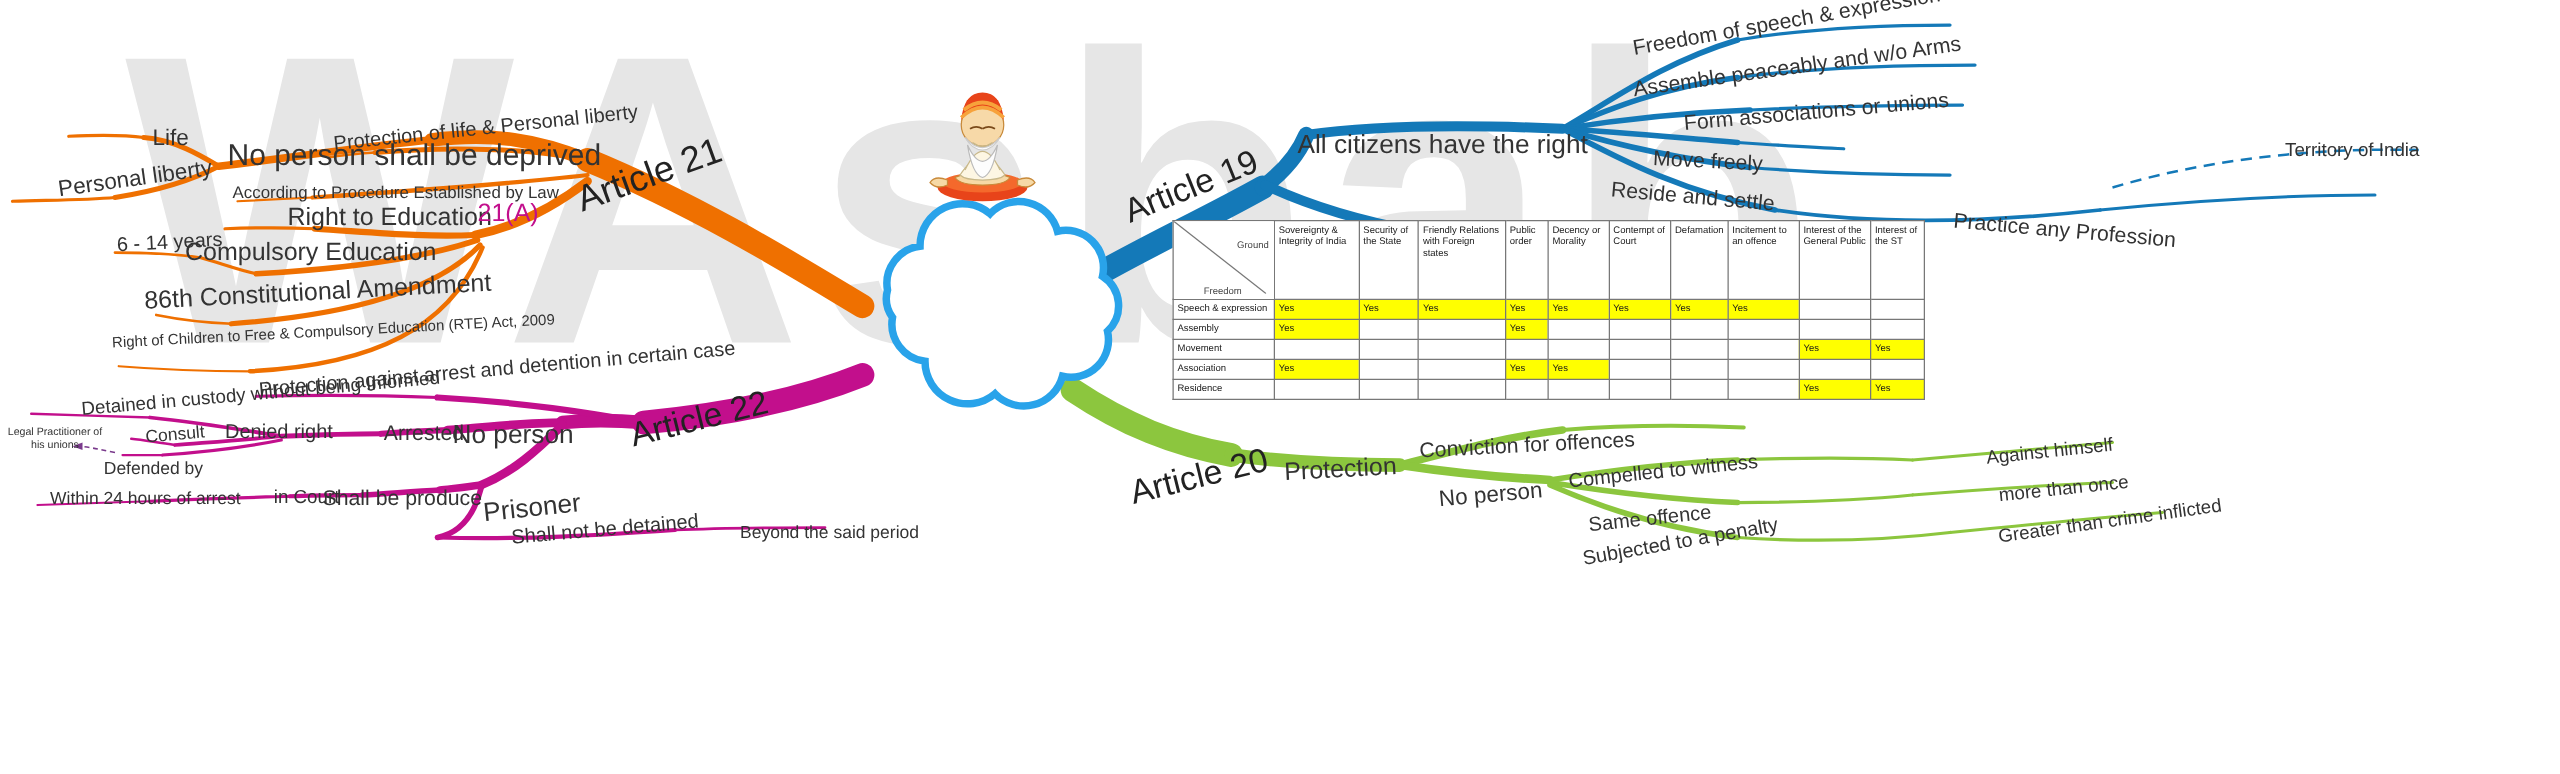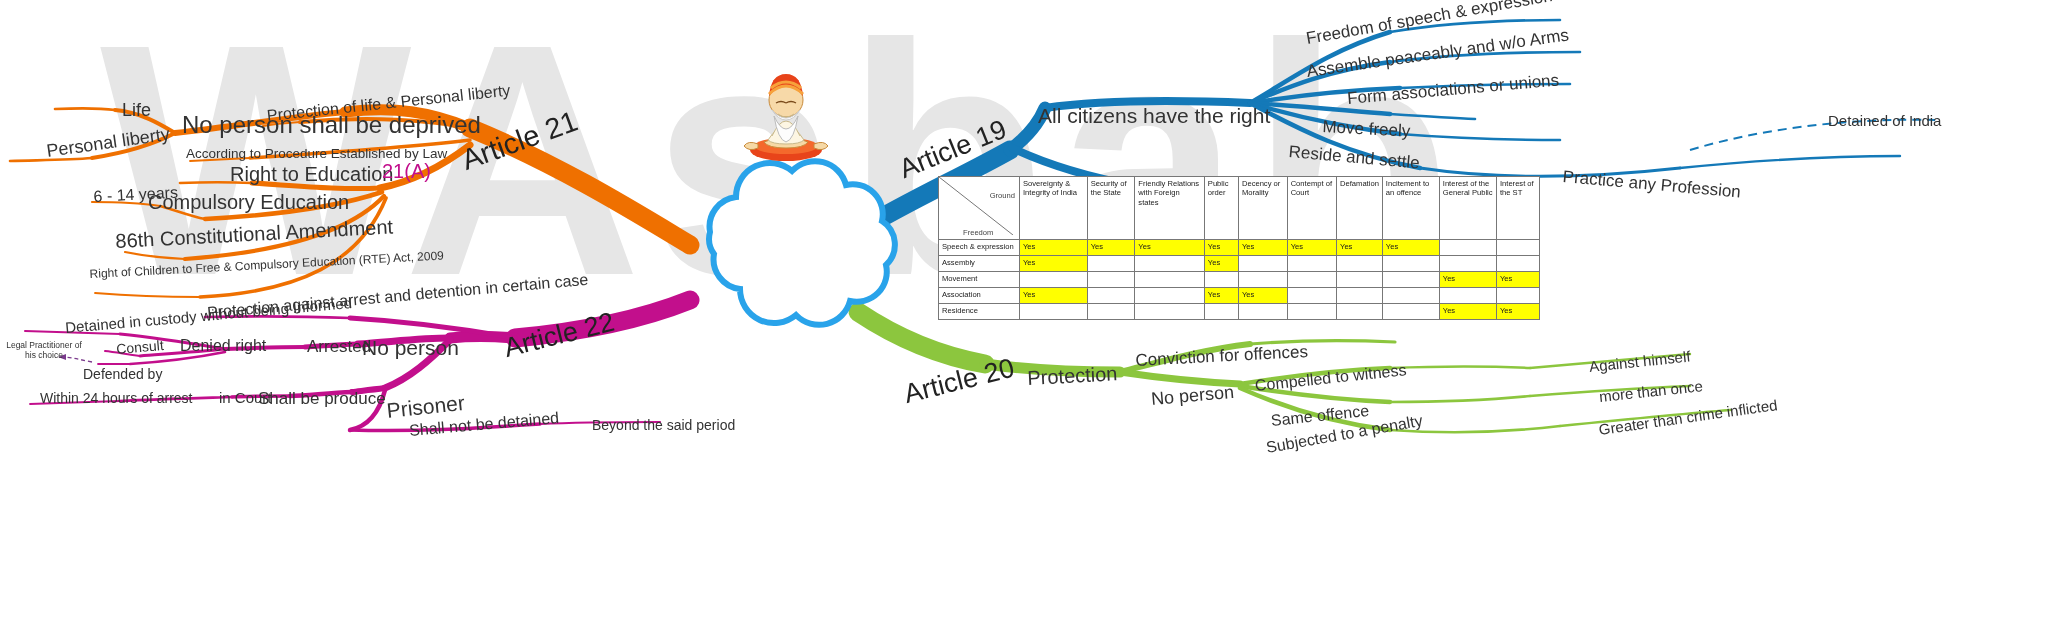--- a/index.html
+++ b/index.html
@@ -293,21 +293,21 @@
 
   <div class="lbl rot-n5" style="left:117px;top:342px;font-size:14px;">
     <span>Consult</span>
   </div>
 
   <div class="lbl" style="left:83px;top:367px;font-size:14px;">
     <span>Defended by</span>
   </div>
 
   <div class="legal-box">
-    <span>Legal Practitioner of his choice</span>
+    <span>Legal Practitioner of his unions</span>
   </div>
 
   <div class="lbl rot-n6" style="left:388px;top:400px;font-size:21px;">
     <span>Prisoner</span>
   </div>
 
   <div class="lbl" style="left:258px;top:390px;font-size:17px;">
     <span>Shall be produce</span>
   </div>
 
@@ -358,21 +358,21 @@
 
   <div class="lbl rot-p5" style="left:1288px;top:143px;font-size:17px;">
     <span>Reside and settle</span>
   </div>
 
   <div class="lbl rot-p5" style="left:1562px;top:168px;font-size:17px;">
     <span>Practice any Profession</span>
   </div>
 
   <div class="lbl" style="left:1828px;top:113px;font-size:15px;">
-    <span>Detained of India</span>
+    <span>Territory of India</span>
   </div>
 
   <div class="lbl rot-n14" style="left:908px;top:380px;font-size:27px;color:#222;">
     <span>Article 20</span>
   </div>
 
   <div class="lbl rot-n3" style="left:1028px;top:368px;font-size:20px;">
     <span>Protection</span>
   </div>
 

